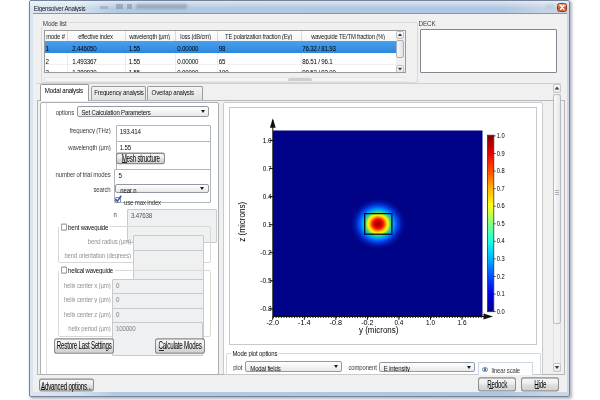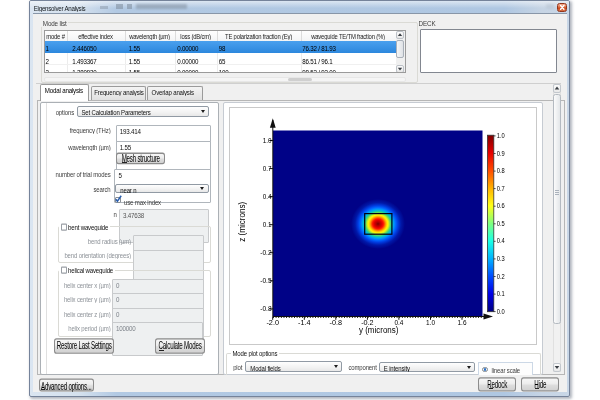--- a/index.html
+++ b/index.html
@@ -156,21 +156,21 @@
     <span class="ar"></span>
   </div>
 
 <div class="abs" style="left:114.5px;top:196.5px;width:6px;height:6px;background:#fff;border:1px solid #8a9097;border-radius:1px;box-sizing:border-box;"></div>
 <svg class="abs" style="left:113.8px;top:195.3px;" width="9" height="8" viewBox="0 0 9 8">
   <path d="M1.8 4.2 L3.4 6.2 L7.2 0.8" fill="none" stroke="#2b5fae" stroke-width="1.5"></path>
 </svg>
 <div class="lbl" style="left:124px;top:197.6px;font-size:6.1px;letter-spacing:-0.18px;transform:scaleY(1.28);transform-origin:50% 50%;">use max index</div>
 
 <div class="lbl" style="left:113.4px;top:211.4px;">n</div>
-<div class="inp dis" style="left:119px;top:208.5px;width:90px;height:10.3px;">
+<div class="inp dis" style="left:127px;top:208.5px;width:90px;height:10.3px;">
     <span>3.47638</span>
   </div>
 
 <div class="grp" style="left:57.9px;top:226.3px;width:153.6px;height:37.2px;"></div>
 <div class="abs" style="left:59px;top:222.5px;background:#fff;padding:0 1.5px;font-size:6.1px;letter-spacing:-0.18px;white-space:nowrap;color:#111;transform:scaleY(1.22);transform-origin:50% 50%;">
   <span style="display:inline-block;width:6px;height:6px;background:#fff;border:1px solid #9a9fa5;border-radius:1px;vertical-align:-1px;box-sizing:border-box;"></span>
   bent waveguide</div>
 <div class="lbl" style="left:60.9px;top:237.6px;width:70px;text-align:right;color:#8d9298;">bend radius (µm)</div>
 <div class="inp dis" style="left:133.3px;top:235.3px;width:71.2px;height:9.7px;"></div>
 <div class="lbl" style="left:57.8px;top:251.7px;width:73.1px;text-align:right;color:#8d9298;">bend orientation (degrees)</div>

